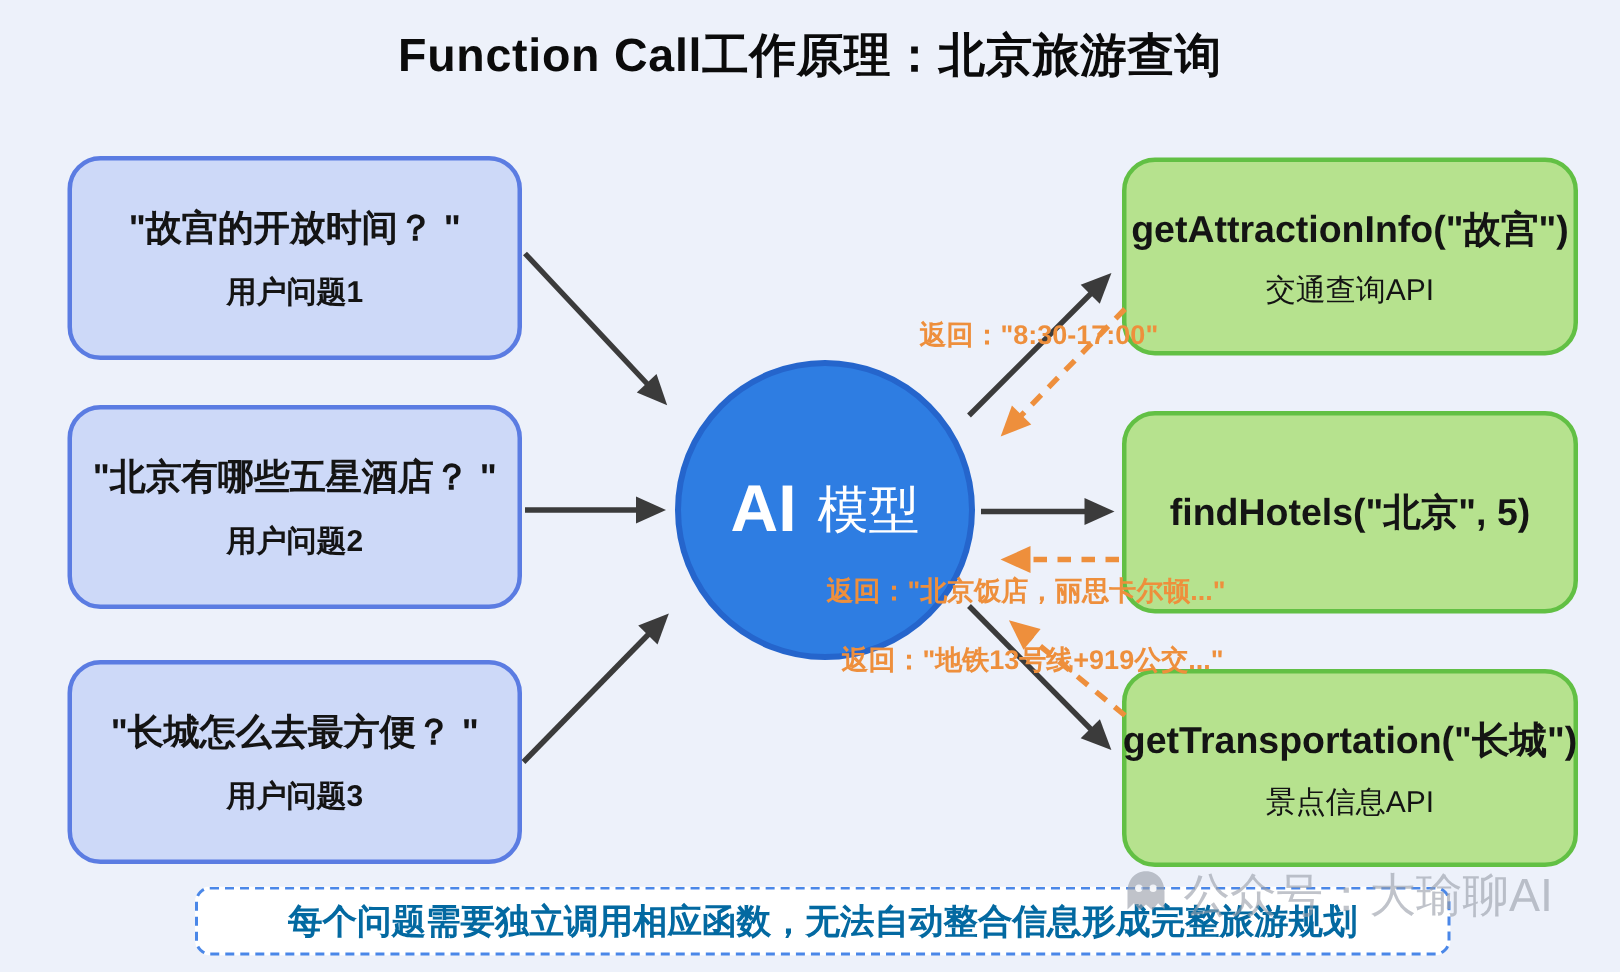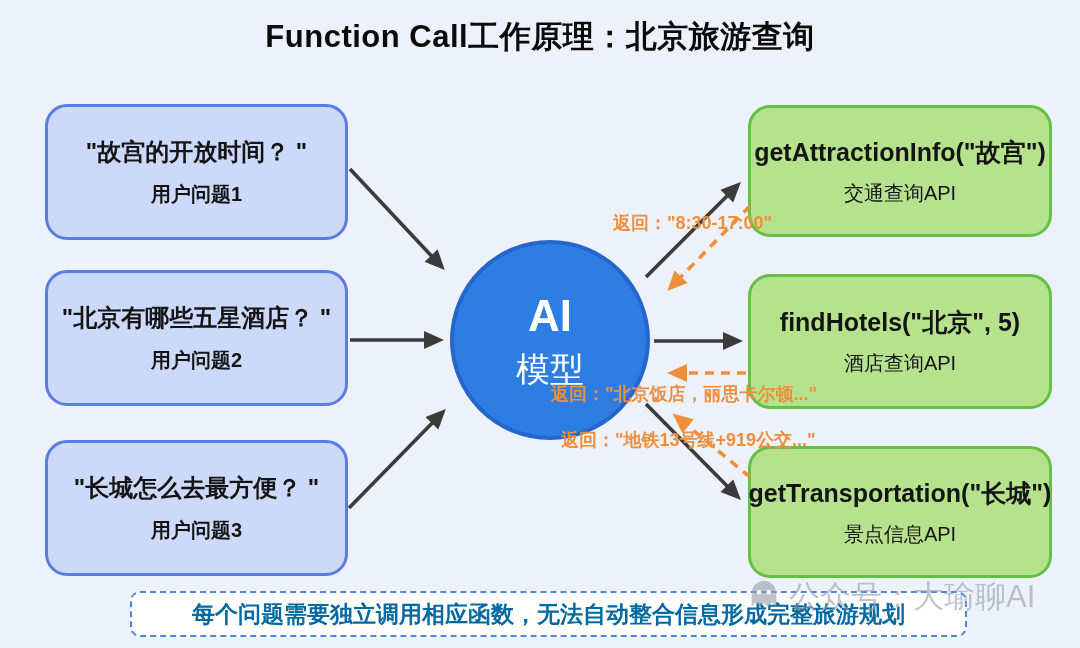--- a/index.html
+++ b/index.html
@@ -19,21 +19,21 @@
         flex-direction:column;align-items:center;justify-content:center;gap:13px;color:#141414;}
   .qbox .line1{font-size:24px;font-weight:700;white-space:nowrap;}
   .qbox .line2{font-size:20px;font-weight:700;}
   .abox{position:absolute;left:748px;width:304px;height:132px;background:var(--api-box-fill);
         border:3px solid var(--api-box-border);border-radius:22px;display:flex;
         flex-direction:column;align-items:center;justify-content:center;gap:11px;color:#141414;}
   .abox .line1{font-size:25px;font-weight:700;white-space:nowrap;}
   .abox .line2{font-size:20px;font-weight:400;}
   .model{position:absolute;left:450px;top:240px;width:200px;height:200px;border-radius:50%;
          background:var(--model-circle-fill);border:4px solid var(--model-circle-border);
-         display:flex;flex-direction:column;align-items:center;justify-content:center;gap:14px;color:#fff;}
+         display:flex;flex-direction:row;align-items:center;justify-content:center;gap:14px;color:#fff;}
   .model .ai{font-size:44px;font-weight:800;line-height:1;}
   .model .sub{font-size:34px;font-weight:500;line-height:1;}
   svg.arrows{position:absolute;left:0;top:0;pointer-events:none;}
   svg.arrows line{stroke-width:3.6px;fill:none;}
   line.call{stroke:var(--call-arrow);}
   line.ret{stroke:var(--return-arrow);stroke-dasharray:9 7;stroke-width:3.4px;}
   .head-call{fill:var(--call-arrow);}
   .head-ret{fill:var(--return-arrow);}
   .retlabel{position:absolute;font-size:18px;font-weight:700;color:var(--return-arrow);white-space:nowrap;}
   .footer{position:absolute;left:130px;top:591px;width:837px;height:46px;background:#ffffff;
@@ -67,21 +67,20 @@
     <div class="ai">AI</div>
     <div class="sub">模型</div>
   </div>
 
   <div class="abox" style="top:105px;">
     <div class="line1">getAttractionInfo("故宫")</div>
     <div class="line2">交通查询API</div>
   </div>
   <div class="abox" style="top:274px;height:135px;">
     <div class="line1">findHotels("北京", 5)</div>
-    <div class="line2">酒店查询API</div>
   </div>
   <div class="abox" style="top:446px;">
     <div class="line1">getTransportation("长城")</div>
     <div class="line2">景点信息API</div>
   </div>
 
   <svg class="arrows" width="1080" height="648" viewBox="0 0 1080 648">
     <defs>
       <marker id="headCall" markerUnits="userSpaceOnUse" markerWidth="24" markerHeight="22" refX="14" refY="10" orient="auto">
         <path class="head-call" d="M1,1 L21,10 L1,19 Z"></path>

